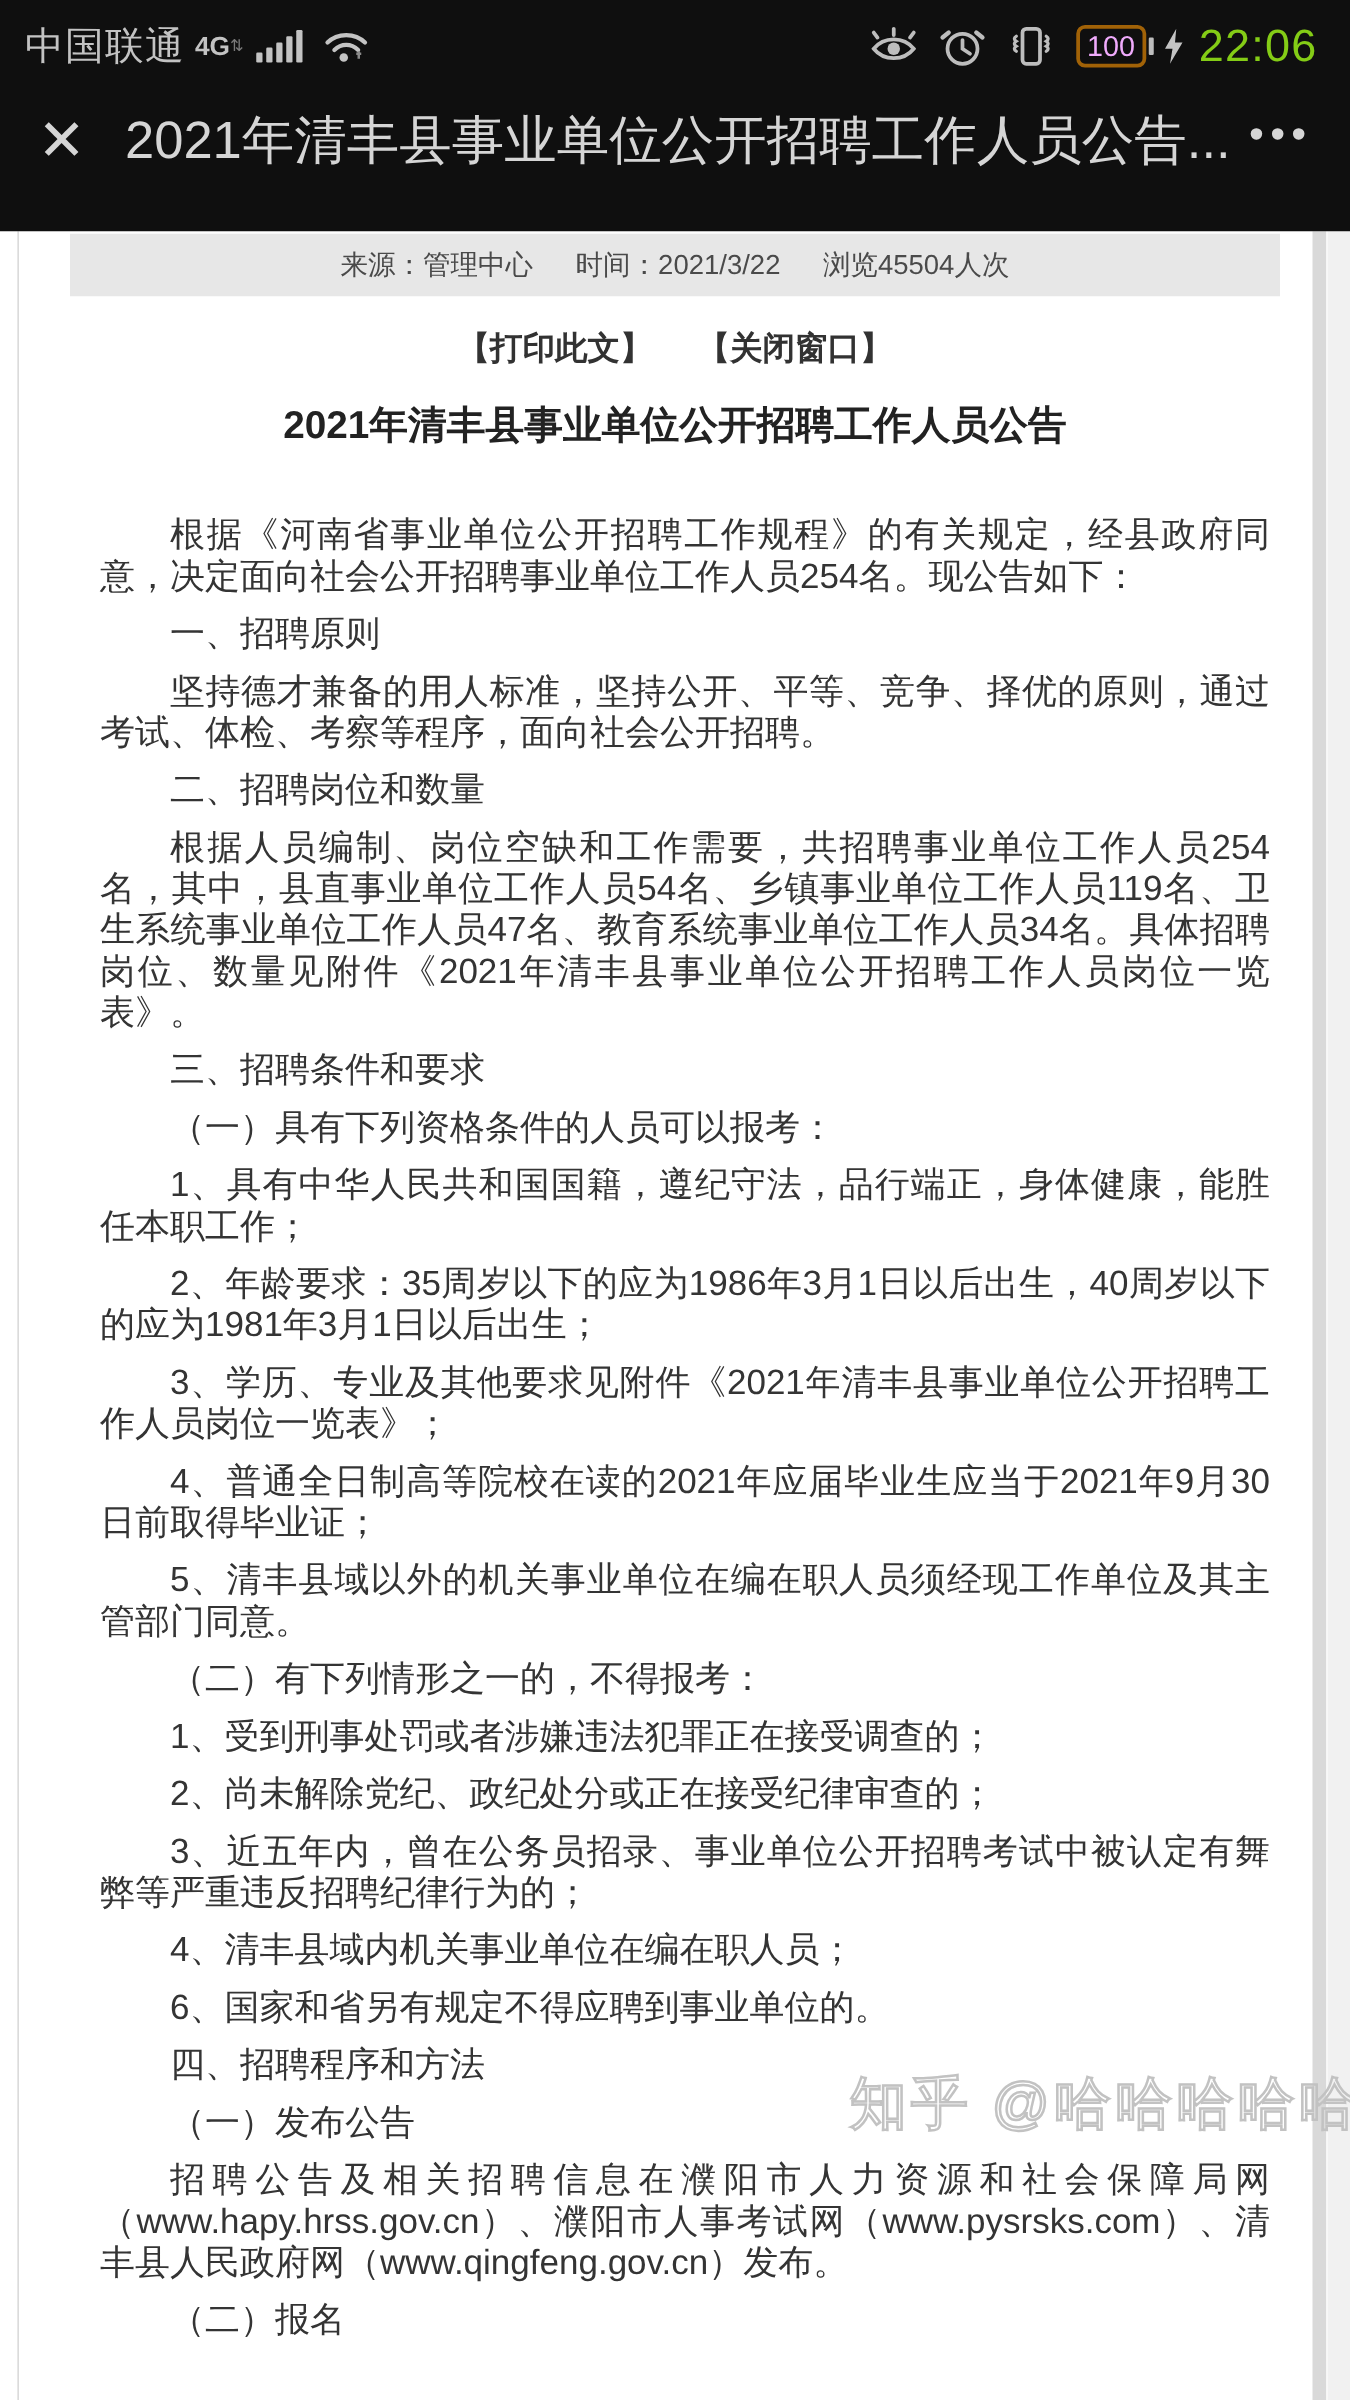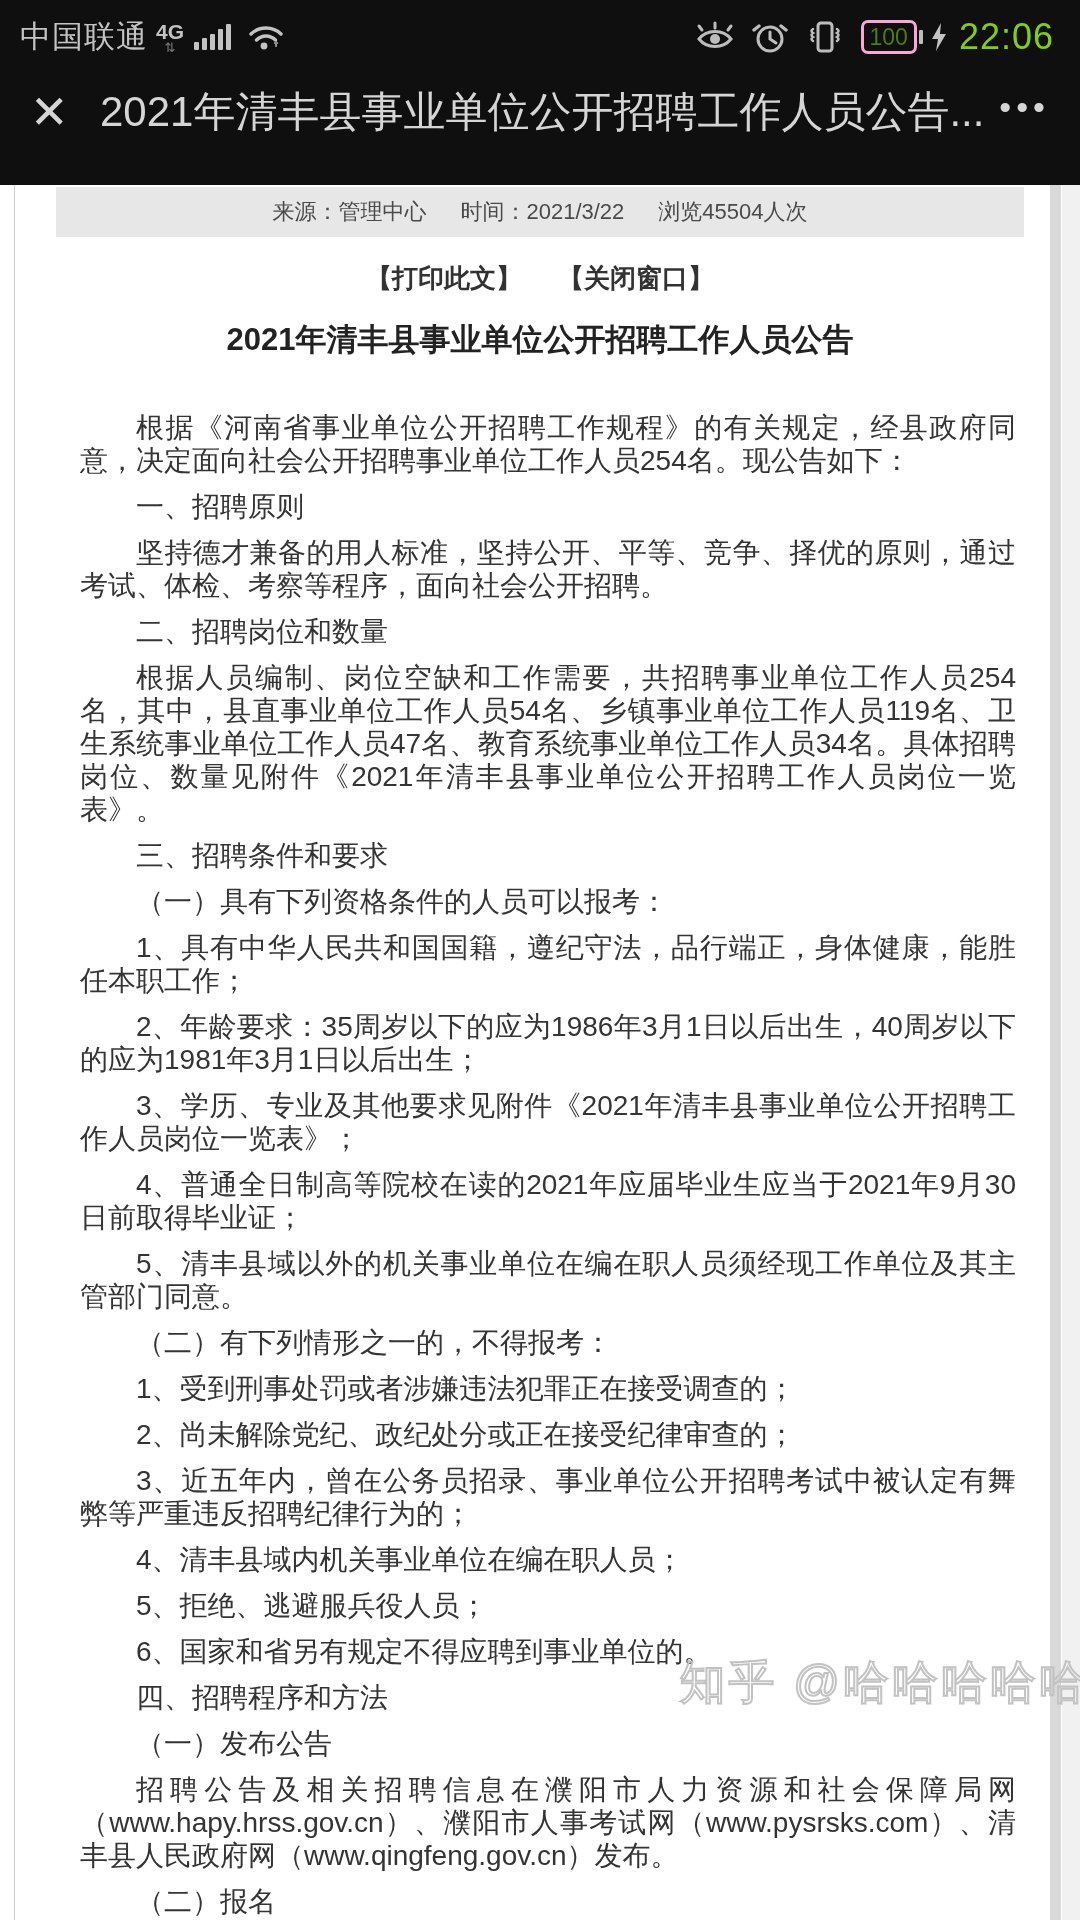--- a/index.html
+++ b/index.html
@@ -8,33 +8,33 @@
     background:#ffffff;
     font-family:"Liberation Sans","DejaVu Sans",sans-serif;
   }
   
   .header{background:#0f0f0f;height:185px;position:relative;z-index:5;}
   .status-row{
     height:62px;display:flex;align-items:center;
     padding:6px 26px 0 20px;color:#c3c3c3;
   }
   .carrier{font-size:31px;letter-spacing:1px;}
-  .net-badge{display:flex;flex-direction:column;align-items:center;margin-left:8px;line-height:1;}
+  .net-badge{display:flex;flex-direction:row;align-items:center;margin-left:8px;line-height:1;}
   .net-badge .nb-top{font-size:21px;font-weight:bold;color:#c3c3c3;}
   .net-badge .nb-arrows{font-size:13px;color:#7a7a7a;margin-top:-1px;}
   .sig-bars{display:flex;align-items:flex-end;gap:3px;margin-left:10px;height:26px;}
   .sig-bars i{display:block;width:5px;background:#c3c3c3;border-radius:1px;}
   .status-spacer{flex:1;}
   .s-icon{margin-left:16px;display:flex;align-items:center;}
   .battery{
     display:flex;align-items:center;margin-left:16px;
   }
   .battery .bat-body{
-    border:3px solid #f9a8d4;border-radius:7px;padding:1px 6px;
-    font-size:23px;color:#4d7c0f;line-height:26px;
+    border:3px solid #a16207;border-radius:7px;padding:1px 6px;
+    font-size:23px;color:#f0abfc;line-height:26px;
   }
   .battery .bat-nub{width:4px;height:14px;background:#bdbdbd;border-radius:1px;margin-left:2px;}
   .clock-time{font-size:36px;color:#84cc16;margin-left:10px;letter-spacing:1px;}
   .nav-row{
     height:88px;display:flex;align-items:center;padding:0 30px;
   }
   .close-btn{
     color:#d5d5d5;font-size:46px;line-height:1;width:58px;flex:none;
     font-weight:300;cursor:pointer;
   }
@@ -191,21 +191,20 @@
       <p class="para">1、具有中华人民共和国国籍，遵纪守法，品行端正，身体健康，能胜任本职工作；</p>
       <p class="para">2、年龄要求：35周岁以下的应为1986年3月1日以后出生，40周岁以下的应为1981年3月1日以后出生；</p>
       <p class="para">3、学历、专业及其他要求见附件《2021年清丰县事业单位公开招聘工作人员岗位一览表》；</p>
       <p class="para">4、普通全日制高等院校在读的2021年应届毕业生应当于2021年9月30日前取得毕业证；</p>
       <p class="para">5、清丰县域以外的机关事业单位在编在职人员须经现工作单位及其主管部门同意。</p>
       <p class="para">（二）有下列情形之一的，不得报考：</p>
       <p class="para">1、受到刑事处罚或者涉嫌违法犯罪正在接受调查的；</p>
       <p class="para">2、尚未解除党纪、政纪处分或正在接受纪律审查的；</p>
       <p class="para">3、近五年内，曾在公务员招录、事业单位公开招聘考试中被认定有舞弊等严重违反招聘纪律行为的；</p>
       <p class="para">4、清丰县域内机关事业单位在编在职人员；</p>
-      <p class="para">5、拒绝、逃避服兵役人员；</p>
       <p class="para">6、国家和省另有规定不得应聘到事业单位的。</p>
       <p class="para">四、招聘程序和方法</p>
       <p class="para">（一）发布公告</p>
       <p class="para">招聘公告及相关招聘信息在濮阳市人力资源和社会保障局网（www.hapy.hrss.gov.cn）、濮阳市人事考试网（www.pysrsks.com）、清丰县人民政府网（www.qingfeng.gov.cn）发布。</p>
       <p class="para">（二）报名</p>
     </div>
 
   <div class="scroll-gutter"></div>
   <div class="scroll-thumb"></div>
 </div>

